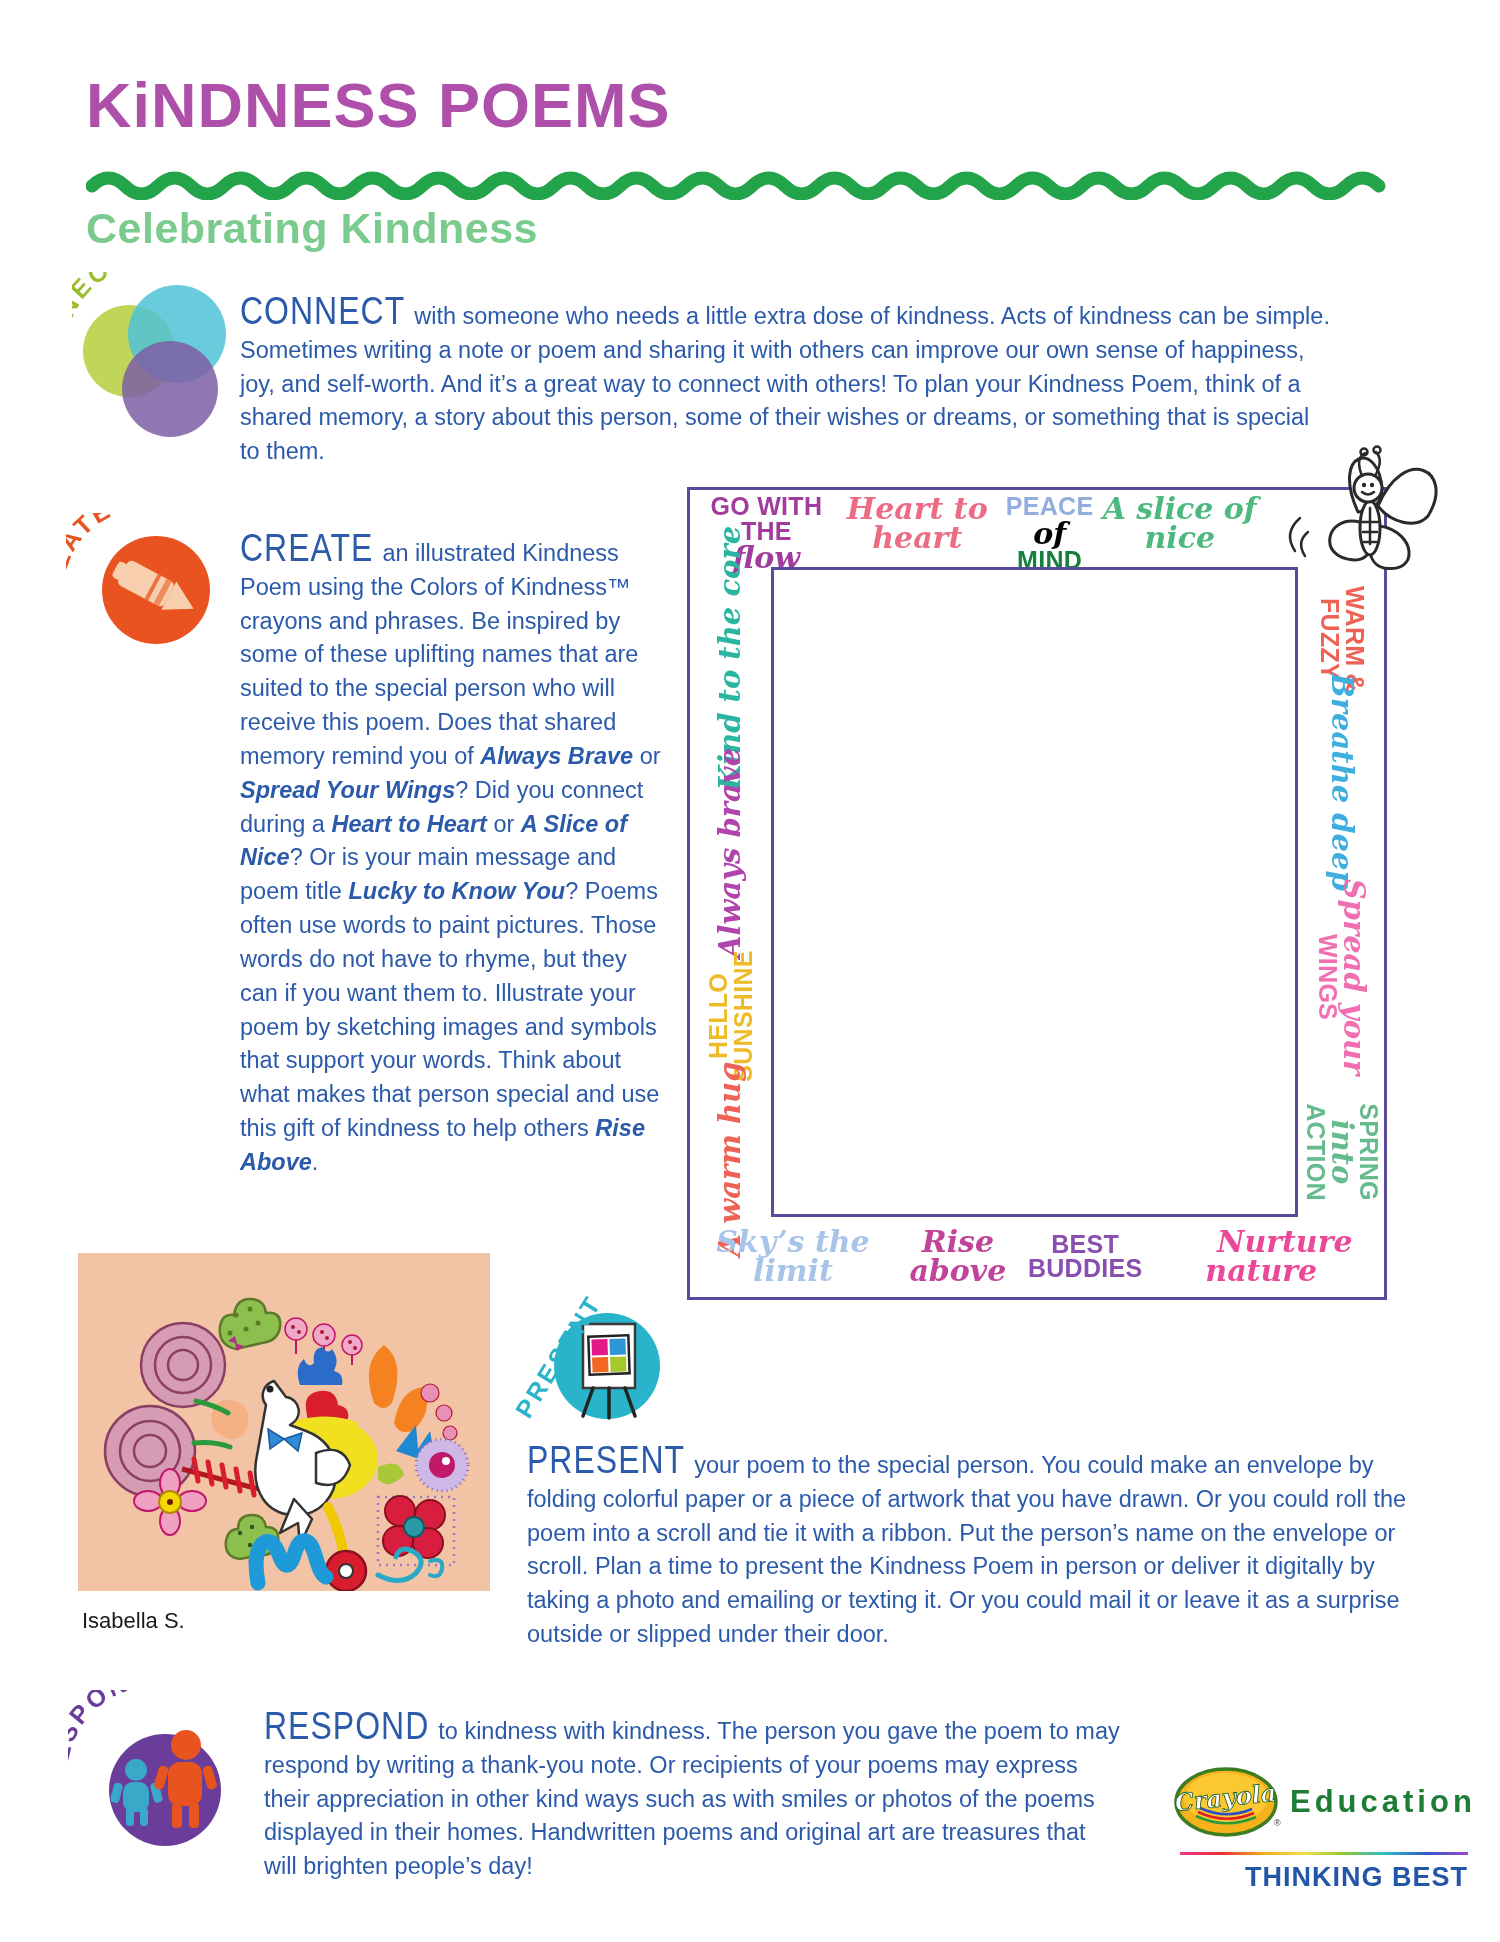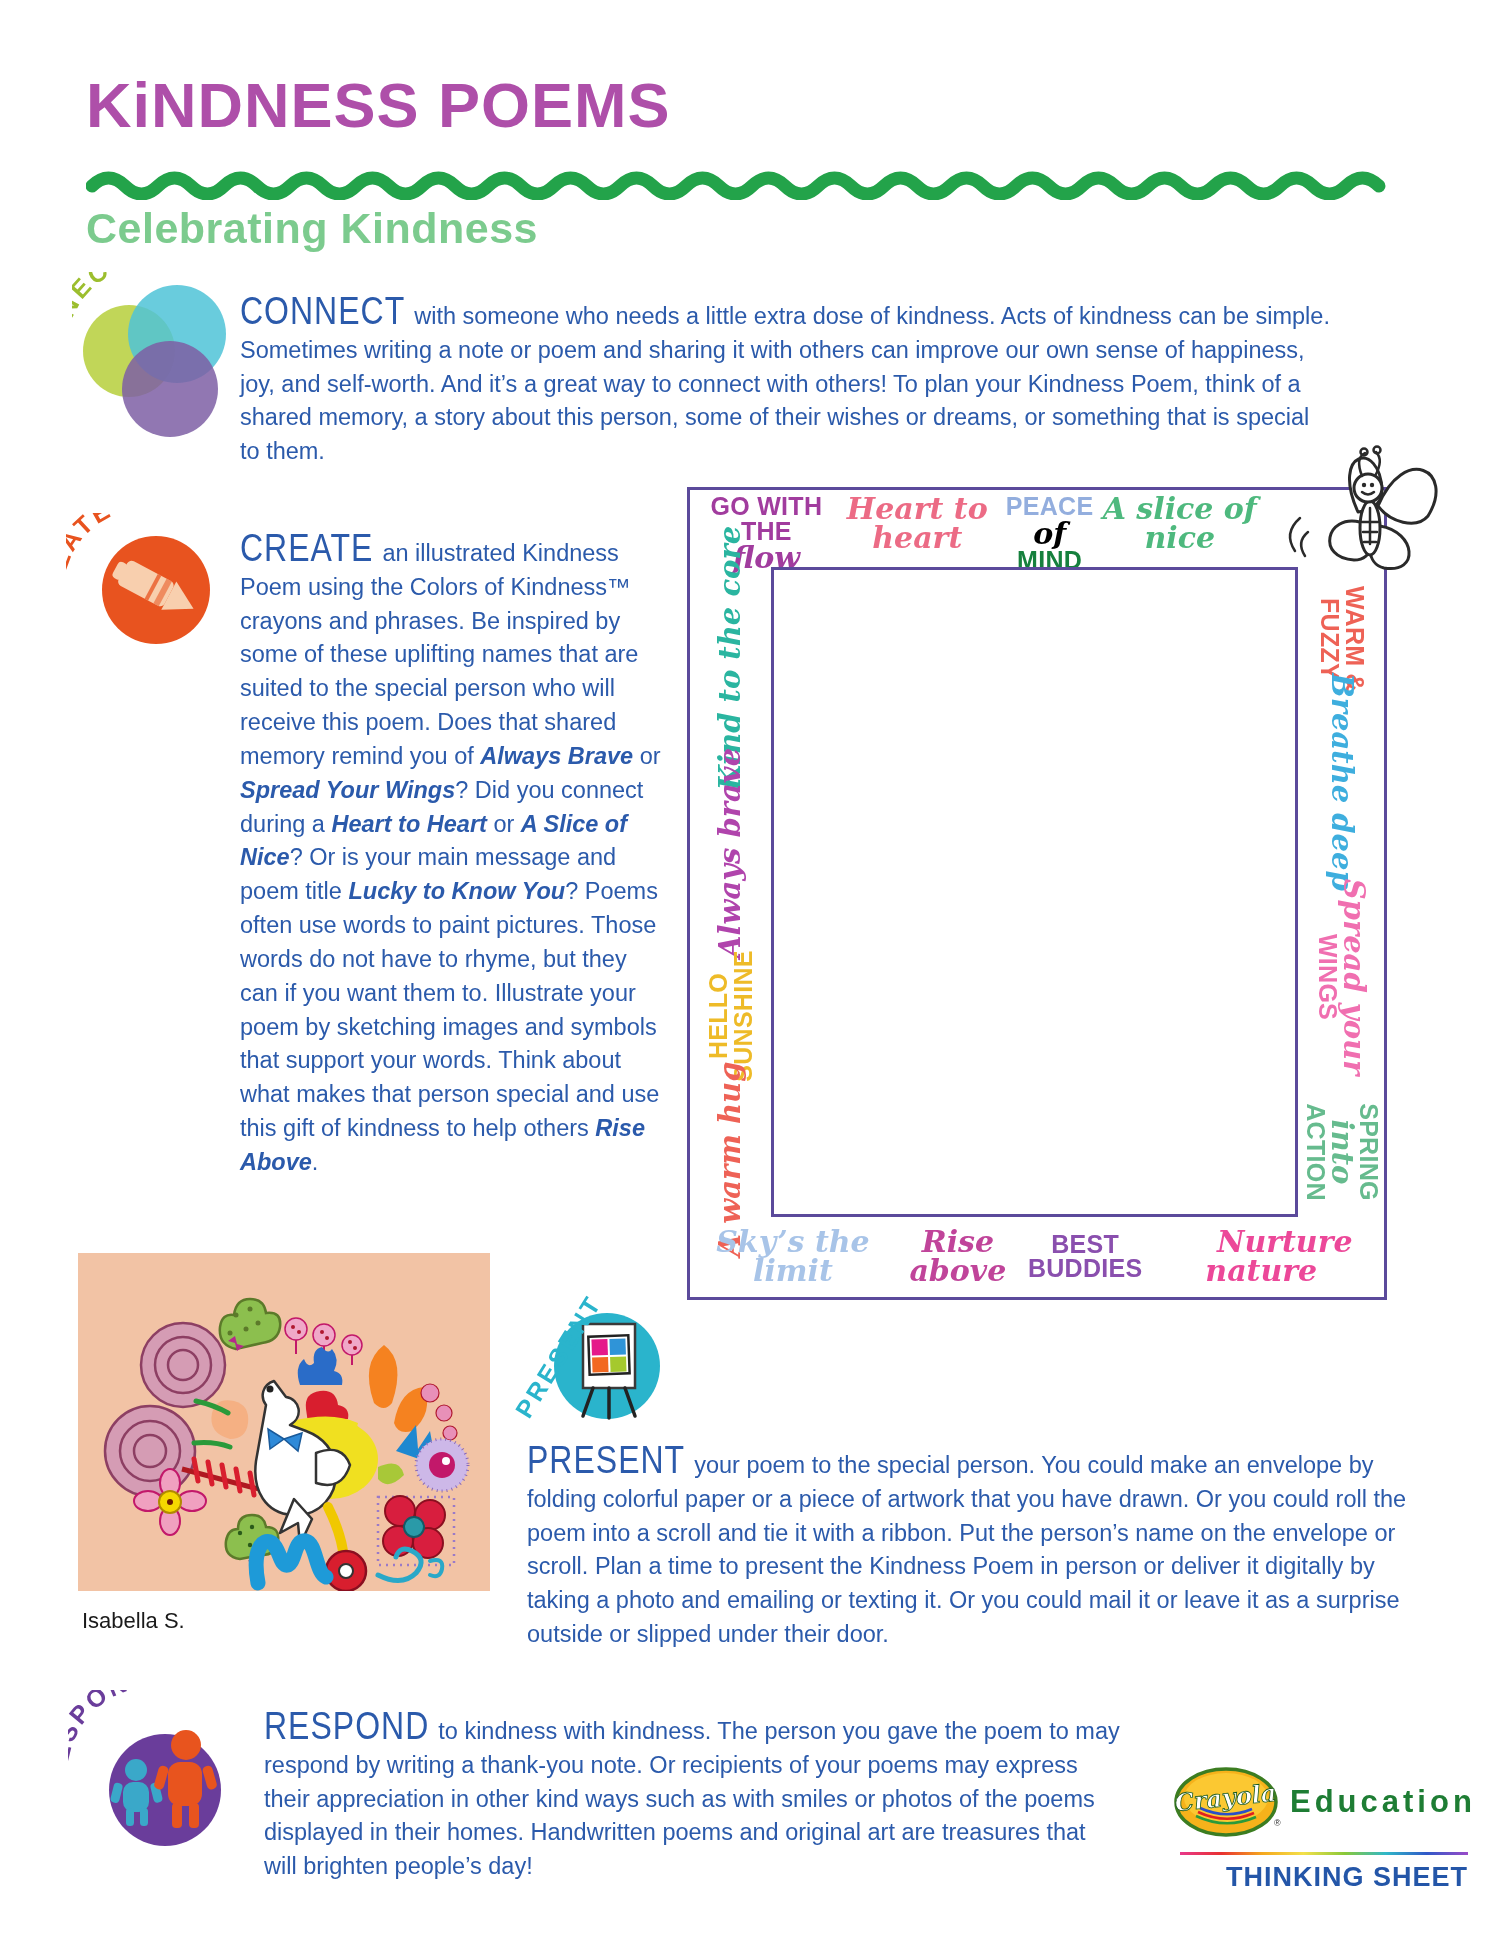--- a/index.html
+++ b/index.html
@@ -368,14 +368,14 @@
   <g fill="none" stroke-width="2.5">
     <path d="M24 62 q30 14 60 1" stroke="#2a9a3a"></path>
     <path d="M26 58 q28 13 56 1" stroke="#e02020"></path>
     <path d="M28 54 q26 12 52 1" stroke="#2a50c8"></path>
   </g>
   <text x="54" y="52" text-anchor="middle" transform="rotate(-6 54 48)" font-family="DejaVu Serif, serif" font-style="italic" font-weight="700" font-size="24" fill="#fff" stroke="#1a5a1a" stroke-width="0.8">Crayola</text>
   <text x="102" y="72" font-size="9" fill="#333">®</text>
   <text x="118" y="58" font-size="31" font-weight="800" letter-spacing="4" fill="#1e7d34" font-family="Liberation Sans, sans-serif">Education</text>
 </svg>
 <div class="abs footer-divider"></div>
-<div class="abs footer-sheet">THINKING SHEET</div>
+<div class="abs footer-sheet">THINKING BEST</div>
 <div class="abs footer-copy">©2021 Crayola</div>
 
 </body></html>

